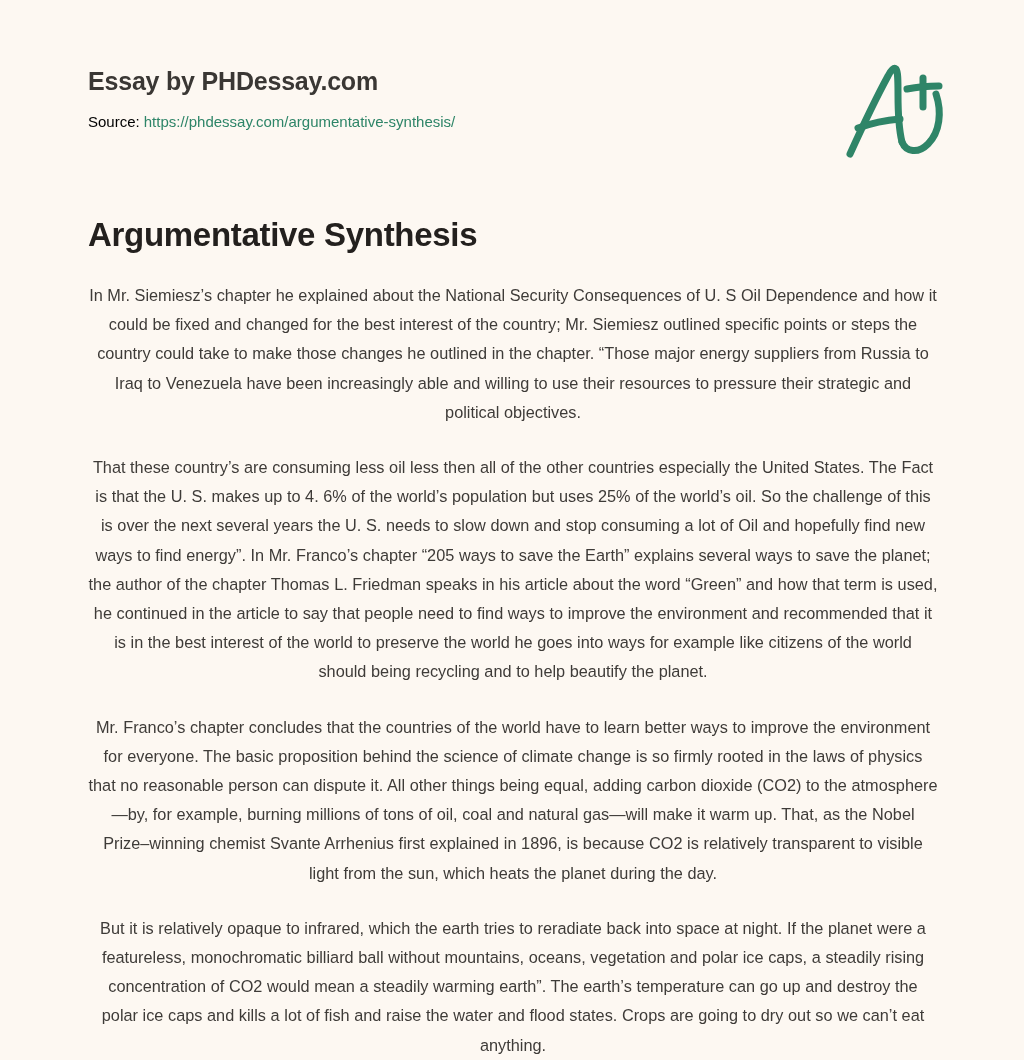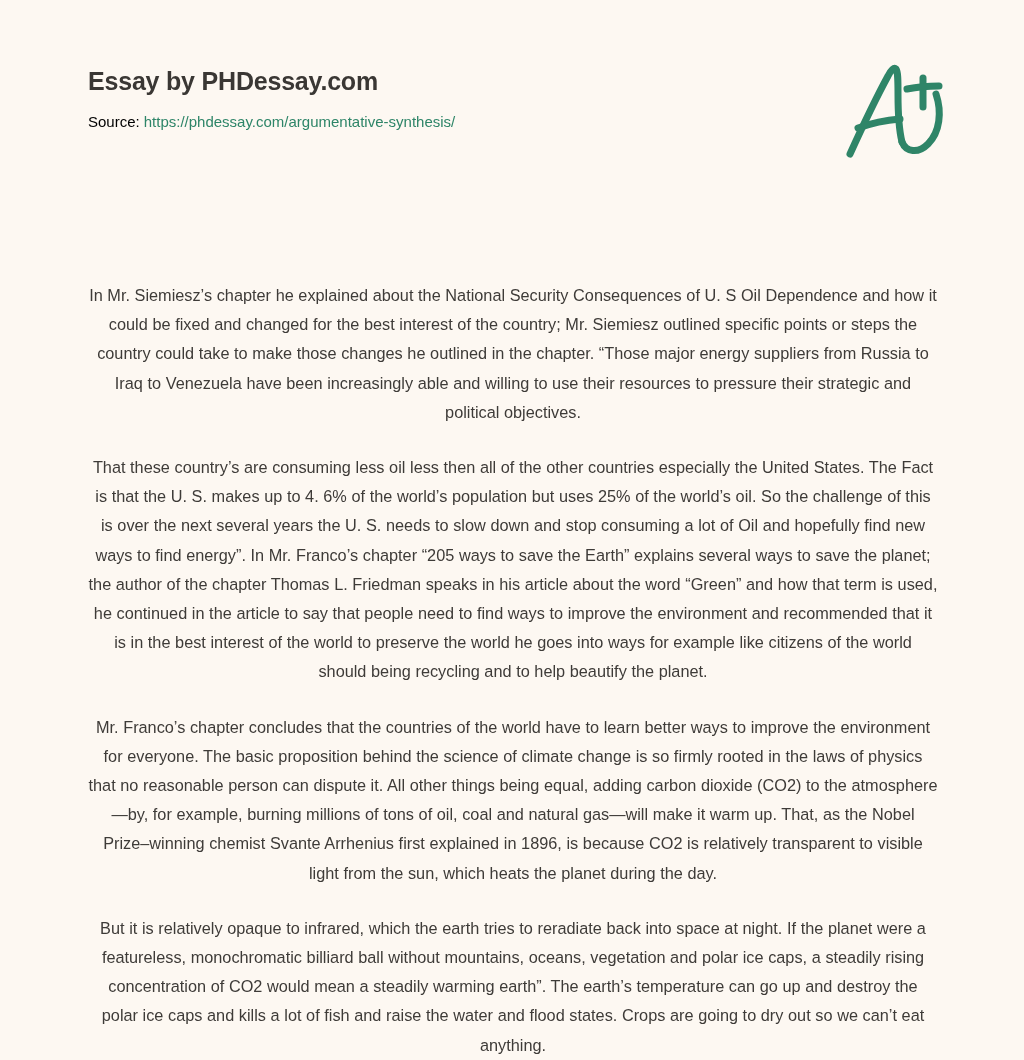--- a/index.html
+++ b/index.html
@@ -142,20 +142,21 @@
         <path d="M87 24 C 87 34, 87 44, 87 53"></path>
 
         <path d="M71 35 C 81 33, 93 32, 103 32"></path>
 
         <path d="M100 40 C 106 58, 104 78, 92 90 C 82 100, 70 98, 66 88"></path>
       </svg>
     </div>
 
   </div>
 
+  <h1 class="doc-title">Argumentative Synthesis</h1>
 
   <div class="doc-body">
     <p>In Mr. Siemiesz’s chapter he explained about the National Security Consequences of U. S Oil Dependence and how it could be fixed and changed for the best interest of the country; Mr. Siemiesz outlined specific points or steps the country could take to make those changes he outlined in the chapter. “Those major energy suppliers from Russia to Iraq to Venezuela have been increasingly able and willing to use their resources to pressure their strategic and political objectives.</p>
     <p>That these country’s are consuming less oil less then all of the other countries especially the United States. The Fact is that the U. S. makes up to 4. 6% of the world’s population but uses 25% of the world’s oil. So the challenge of this is over the next several years the U. S. needs to slow down and stop consuming a lot of Oil and hopefully find new ways to find energy”. In Mr. Franco’s chapter “205 ways to save the Earth” explains several ways to save the planet; the author of the chapter Thomas L. Friedman speaks in his article about the word “Green” and how that term is used, he continued in the article to say that people need to find ways to improve the environment and recommended that it is in the best interest of the world to preserve the world he goes into ways for example like citizens of the world should being recycling and to help beautify the planet.</p>
     <p>Mr. Franco’s chapter concludes that the countries of the world have to learn better ways to improve the environment for everyone. The basic proposition behind the science of climate change is so firmly rooted in the laws of physics that no reasonable person can dispute it. All other things being equal, adding carbon dioxide (CO2) to the atmosphere—by, for example, burning millions of tons of oil, coal and natural gas—will make it warm up. That, as the Nobel Prize–winning chemist Svante Arrhenius first explained in 1896, is because CO2 is relatively transparent to visible light from the sun, which heats the planet during the day.</p>
     <p>But it is relatively opaque to infrared, which the earth tries to reradiate back into space at night. If the planet were a featureless, monochromatic billiard ball without mountains, oceans, vegetation and polar ice caps, a steadily rising concentration of CO2 would mean a steadily warming earth”. The earth’s temperature can go up and destroy the polar ice caps and kills a lot of fish and raise the water and flood states. Crops are going to dry out so we can’t eat anything.</p>
 
   </div>
 
 </div>

